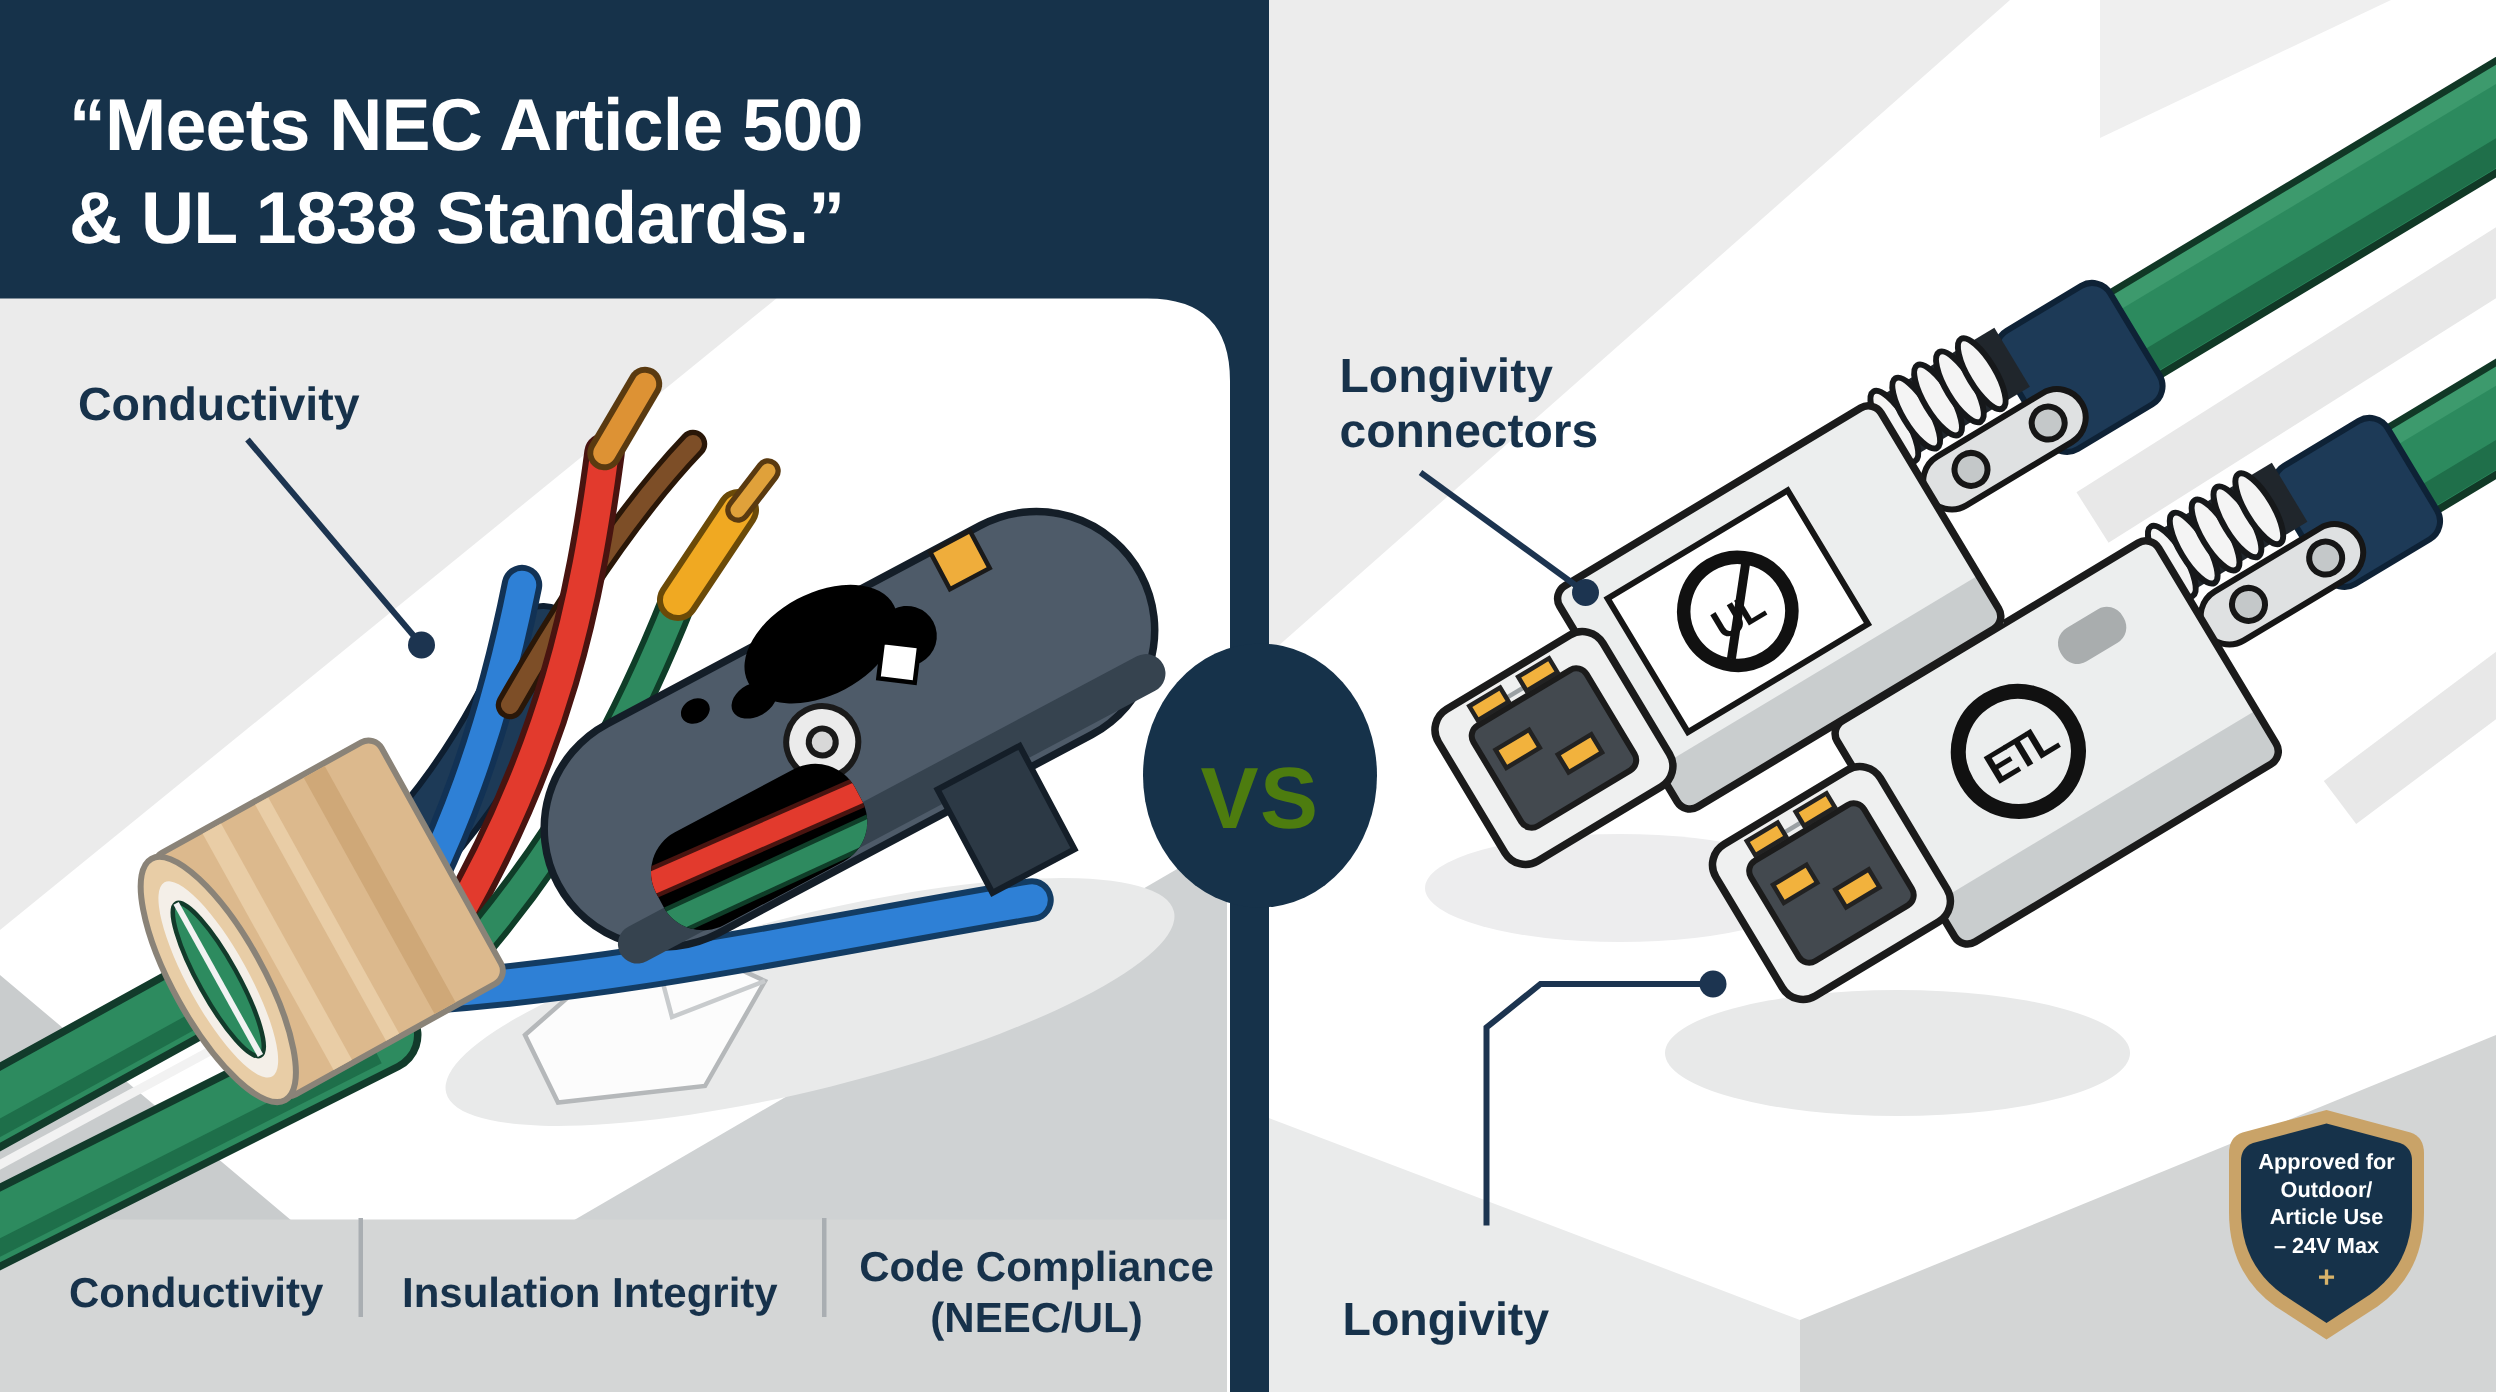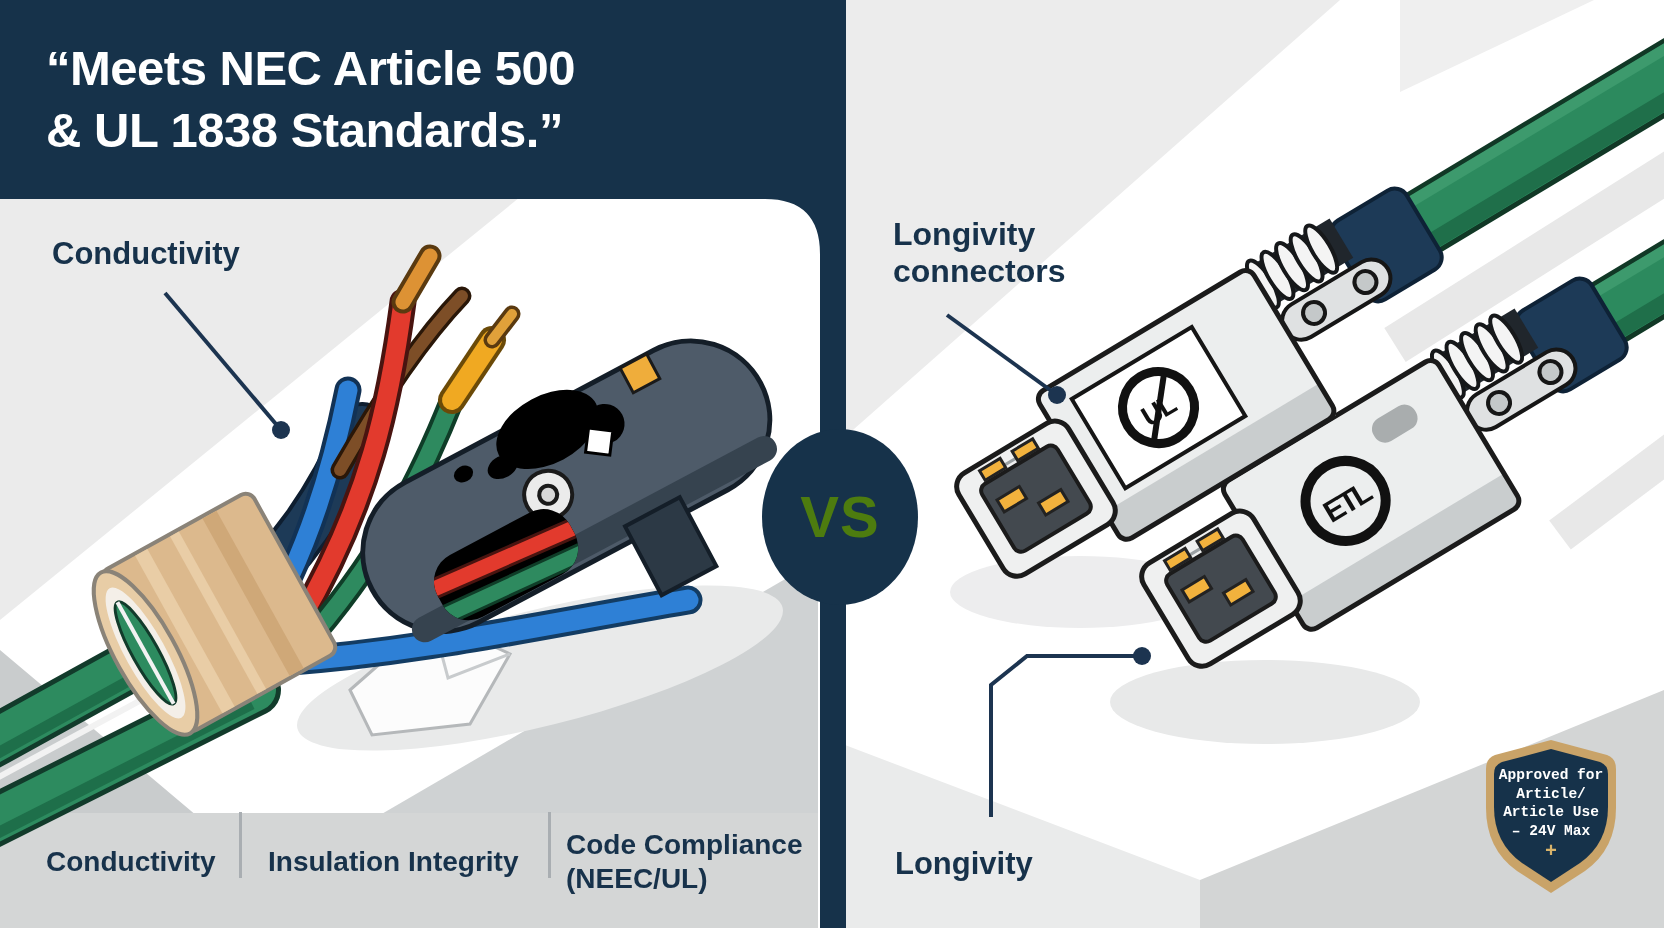--- a/index.html
+++ b/index.html
@@ -1,35 +1,35 @@
 <!DOCTYPE html>
 <html><head>
 <meta charset="utf-8">
 <style>
   html,body{margin:0;padding:0;background:#888;}
   #stage{position:relative;width:1664px;height:928px;overflow:hidden;background:#ffffff;
          font-family:"Liberation Sans","DejaVu Sans",sans-serif;}
   #scene{position:absolute;left:0;top:0;}
-  .txt{position:absolute;color:#17324b;font-weight:800;}
+  .txt{position:absolute;color:#17324b;font-weight:800;margin-top:16px;}
   #banner-quote{left:46px;top:38px;font-size:49px;line-height:1.26;color:#ffffff;
                 letter-spacing:-0.5px;width:740px;}
   #callout-conductivity{left:52px;top:236px;font-size:31px;}
   #callout-solderless{left:893px;top:216px;font-size:32px;line-height:1.15;}
   #callout-longivity{left:895px;top:846px;font-size:31px;}
   #vs-label{left:770px;top:483px;width:140px;text-align:center;font-size:58px;color:#4d7c0f;
             letter-spacing:1px;}
   .feature{font-size:28px;font-weight:800;color:#17324b;position:absolute;top:846px;}
   #feature-1{left:46px;}
   #feature-2{left:268px;text-align:right;}
-  #feature-3{left:566px;top:828px;width:250px;text-align:left;line-height:1.22;}
+  #feature-3{left:566px;top:828px;width:250px;text-align:center;line-height:1.22;}
   .feature-divider{position:absolute;width:3px;height:66px;background:#a9aeb2;top:812px;}
   #feature-divider-1{left:239px;}
   #feature-divider-2{left:548px;}
   #badge-text{left:1490px;top:766px;width:122px;text-align:center;color:#fff;
-              font-size:14.5px;font-weight:700;line-height:1.28;position:absolute;font-family:Liberation Mono, monospace;}
+              font-size:14.5px;font-weight:700;line-height:1.28;position:absolute;}
   #badge-plus{display:block;color:#d8b36a;font-size:20px;font-weight:800;line-height:1;margin-top:2px;}
 </style>
 </head>
 <body>
 
 <div id="stage">
 
 <svg id="scene" width="1664" height="928" viewBox="0 0 1664 928">
 
   <g>
@@ -226,19 +226,19 @@
 <div class="feature-divider" id="feature-divider-1"></div>
 <div class="feature" id="feature-2">Insulation Integrity</div>
 <div class="feature-divider" id="feature-divider-2"></div>
 <div class="feature" id="feature-3">
   <div>Code Compliance</div>
   <div>(NEEC/UL)</div>
 </div>
 
 <div id="badge-text">
   <div>Approved for</div>
-  <div>Article/</div>
+  <div>Outdoor/</div>
   <div>Article Use</div>
   <div>– 24V Max</div>
   <span id="badge-plus">+</span>
 </div>
 
 </div>
 
 </body></html>

